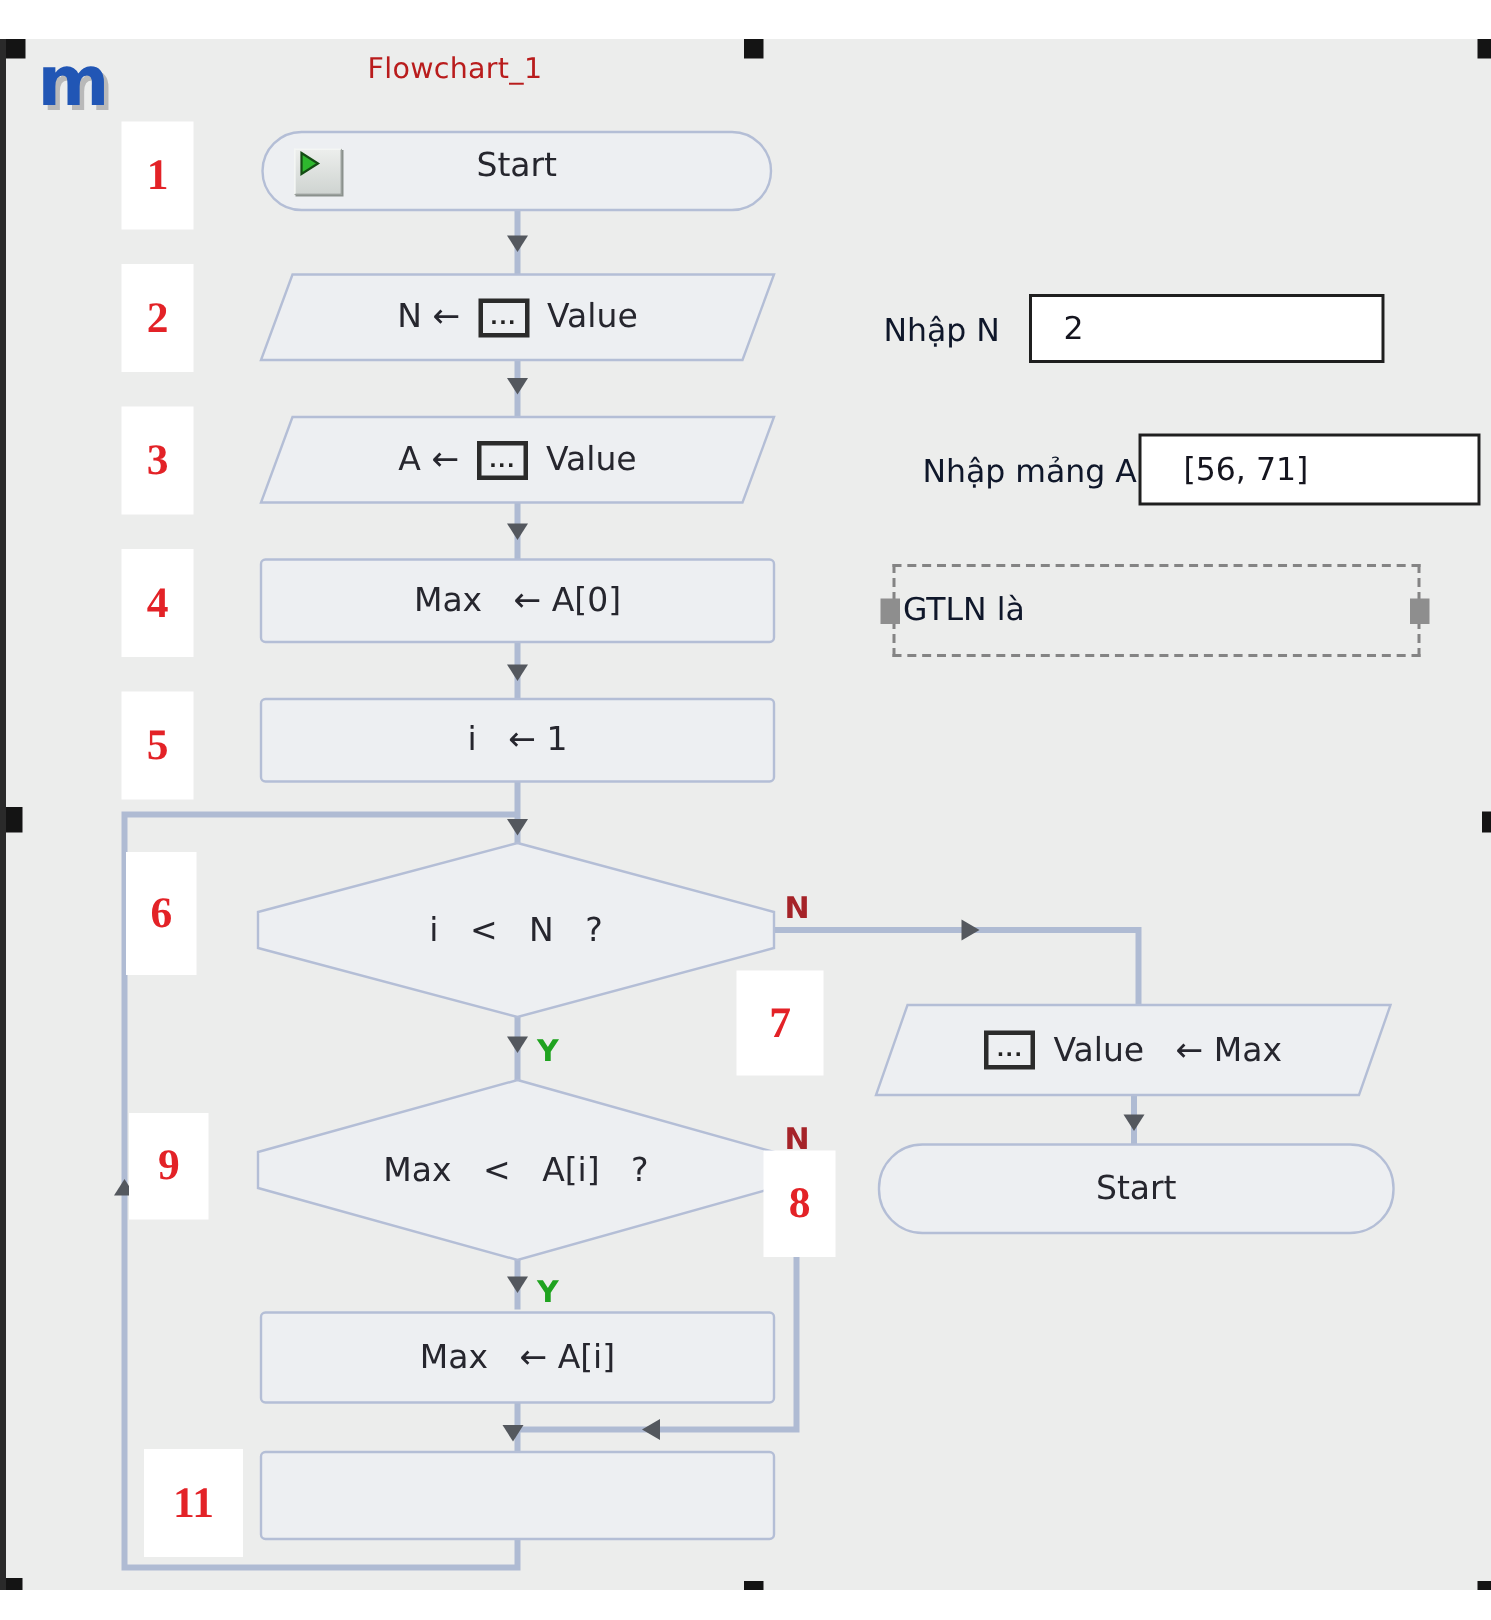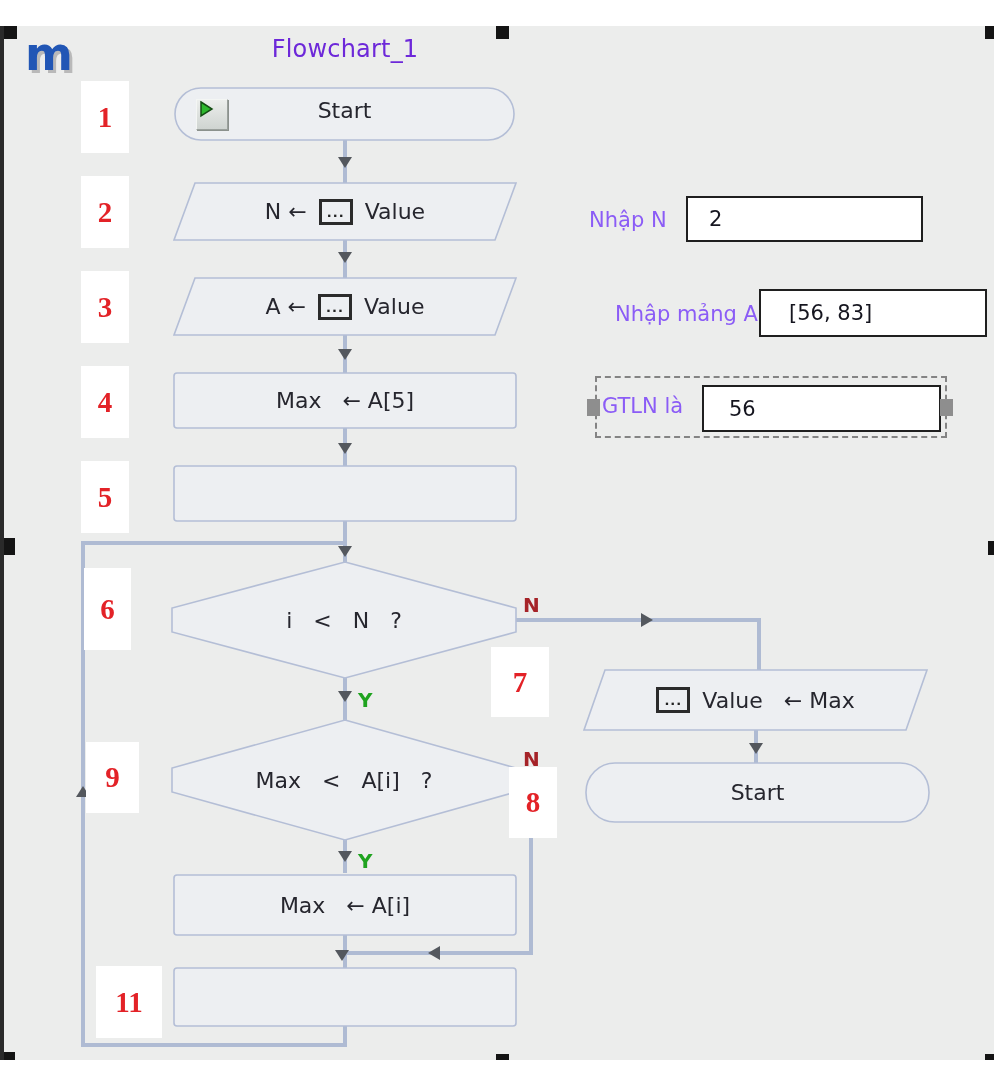--- a/index.html
+++ b/index.html
@@ -2,37 +2,37 @@
 <html><head>
 <meta charset="utf-8">
 <style>
   html,body{margin:0;padding:0;}
   .screen{position:relative;width:994px;height:1080px;background:#ffffff;overflow:hidden;
           font-family:"DejaVu Sans","Liberation Sans",sans-serif;}
   .abs{position:absolute;}
   .canvas{position:absolute;left:0;top:26px;width:994px;height:1034px;background:#ECEDEC;
           border-left:4px solid #2a2a2a;box-sizing:border-box;}
   svg{position:absolute;left:0;top:0;}
-  .title{font-size:24px;color:#6d28d9;text-align:center;letter-spacing:0.2px;}
+  .title{font-size:19px;color:#b91c1c;letter-spacing:0.2px;}
   .logo{font-size:46px;font-weight:bold;color:#2156b5;line-height:1;
         text-shadow:3px 3px 0 #b9b9b9;font-family:"DejaVu Sans",sans-serif;}
   .num-badge{background:#ffffff;display:flex;align-items:center;justify-content:center;
              color:#E32227;font-family:"Liberation Serif","DejaVu Serif",serif;
              font-weight:bold;font-size:29px;}
   .node-text{display:flex;align-items:center;justify-content:center;gap:12px;
              color:#26262E;font-size:22px;}
   .node-text span{white-space:pre;}
   .ellipsis-box{display:inline-flex;align-items:flex-end;justify-content:center;
                 width:34px;height:26px;border:3px solid #2b2b2b;box-sizing:border-box;
                 font-size:13px;font-weight:bold;color:#222;line-height:0.9;
                 padding-bottom:3px;letter-spacing:1px;background:transparent;}
   .branch{font-size:20px;font-weight:bold;}
   .branch.no{color:#A52328;}
   .branch.yes{color:#1FA31F;}
-  .panel-label{font-size:21px;color:#8b5cf6;white-space:nowrap;}
+  .panel-label{font-size:21px;color:#0f172a;white-space:nowrap;}
   .input-box{background:#ffffff;border:2px solid #1f1f1f;box-sizing:border-box;
              display:flex;align-items:center;font-size:21px;color:#15151f;}
   .dashed-box{border:2px dashed #848484;box-sizing:border-box;}
   .handle-black{background:#141414;}
   .handle-grey{background:#8E8E8E;}
   .play-btn{display:flex;align-items:center;justify-content:center;width:30px;height:29px;
             background:linear-gradient(#eceeec,#cfd4d1);border:1px solid #9aa09c;
             border-top-color:#f4f6f4;border-left-color:#f4f6f4;box-shadow:1px 1px 0 #8b918d;}
 </style>
 </head>
@@ -106,23 +106,26 @@
       <span>Value</span>
     </div>
 
     <div class="abs node-text" style="left:170px;top:252px;width:342px;height:57px;">
       <span>A ←</span>
       <span class="ellipsis-box">...</span>
       <span>Value</span>
     </div>
 
     <div class="abs node-text" style="left:170px;top:347px;width:342px;height:55px;">
-      <span>Max   ← A[5]</span>
+      <span>Max   ← A[0]</span>
     </div>
 
+    <div class="abs node-text" style="left:170px;top:440px;width:342px;height:55px;">
+      <span>i   ← 1</span>
+    </div>
 
     <div class="abs node-text" style="left:168px;top:536px;width:344px;height:116px;text-align:center;">
       <span>i   &lt;   N   ?</span>
     </div>
 
     <div class="abs node-text" style="left:170px;top:849px;width:342px;height:60px;">
       <span>Max   ← A[i]</span>
     </div>
 
     <div class="abs node-text" style="left:168px;top:694px;width:344px;height:120px;">
@@ -155,28 +158,25 @@
     <div class="abs num-badge" style="left:82px;top:716px;width:53px;height:71px;">9</div>
     <div class="abs num-badge" style="left:64px;top:940px;width:66px;height:72px;margin-left:28px;">11</div>
 
     <div class="abs panel-label" style="left:585px;top:182px;">Nhập N</div>
     <div class="abs input-box" style="left:682px;top:170px;width:237px;height:46px;padding-left:21px;">
       <span>2</span>
     </div>
 
     <div class="abs panel-label" style="left:585px;top:276px;margin-left:26px;">Nhập mảng A</div>
     <div class="abs input-box" style="left:755px;top:263px;width:228px;height:48px;padding-left:28px;">
-      <span>[56, 83]</span>
+      <span>[56, 71]</span>
     </div>
 
     <div class="abs dashed-box" style="left:591px;top:350px;width:352px;height:62px;"></div>
     <div class="abs panel-label" style="left:598px;top:368px;">GTLN là</div>
-    <div class="abs input-box" style="left:698px;top:359px;width:239px;height:47px;padding-left:25px;">
-      <span>56</span>
-    </div>
     <div class="abs handle-grey" style="left:583px;top:373px;width:13px;height:17px;"></div>
     <div class="abs handle-grey" style="left:936px;top:373px;width:13px;height:17px;"></div>
 
     <div class="abs handle-black" style="left:0;top:0;width:13px;height:13px;"></div>
     <div class="abs handle-black" style="left:492px;top:0;width:13px;height:13px;"></div>
     <div class="abs handle-black" style="left:981px;top:0;width:13px;height:13px;"></div>
     <div class="abs handle-black" style="left:0;top:512px;width:11px;height:17px;"></div>
     <div class="abs handle-black" style="left:984px;top:515px;width:10px;height:14px;"></div>
     <div class="abs handle-black" style="left:0;top:1026px;width:11px;height:8px;"></div>
     <div class="abs handle-black" style="left:492px;top:1028px;width:13px;height:6px;"></div>

